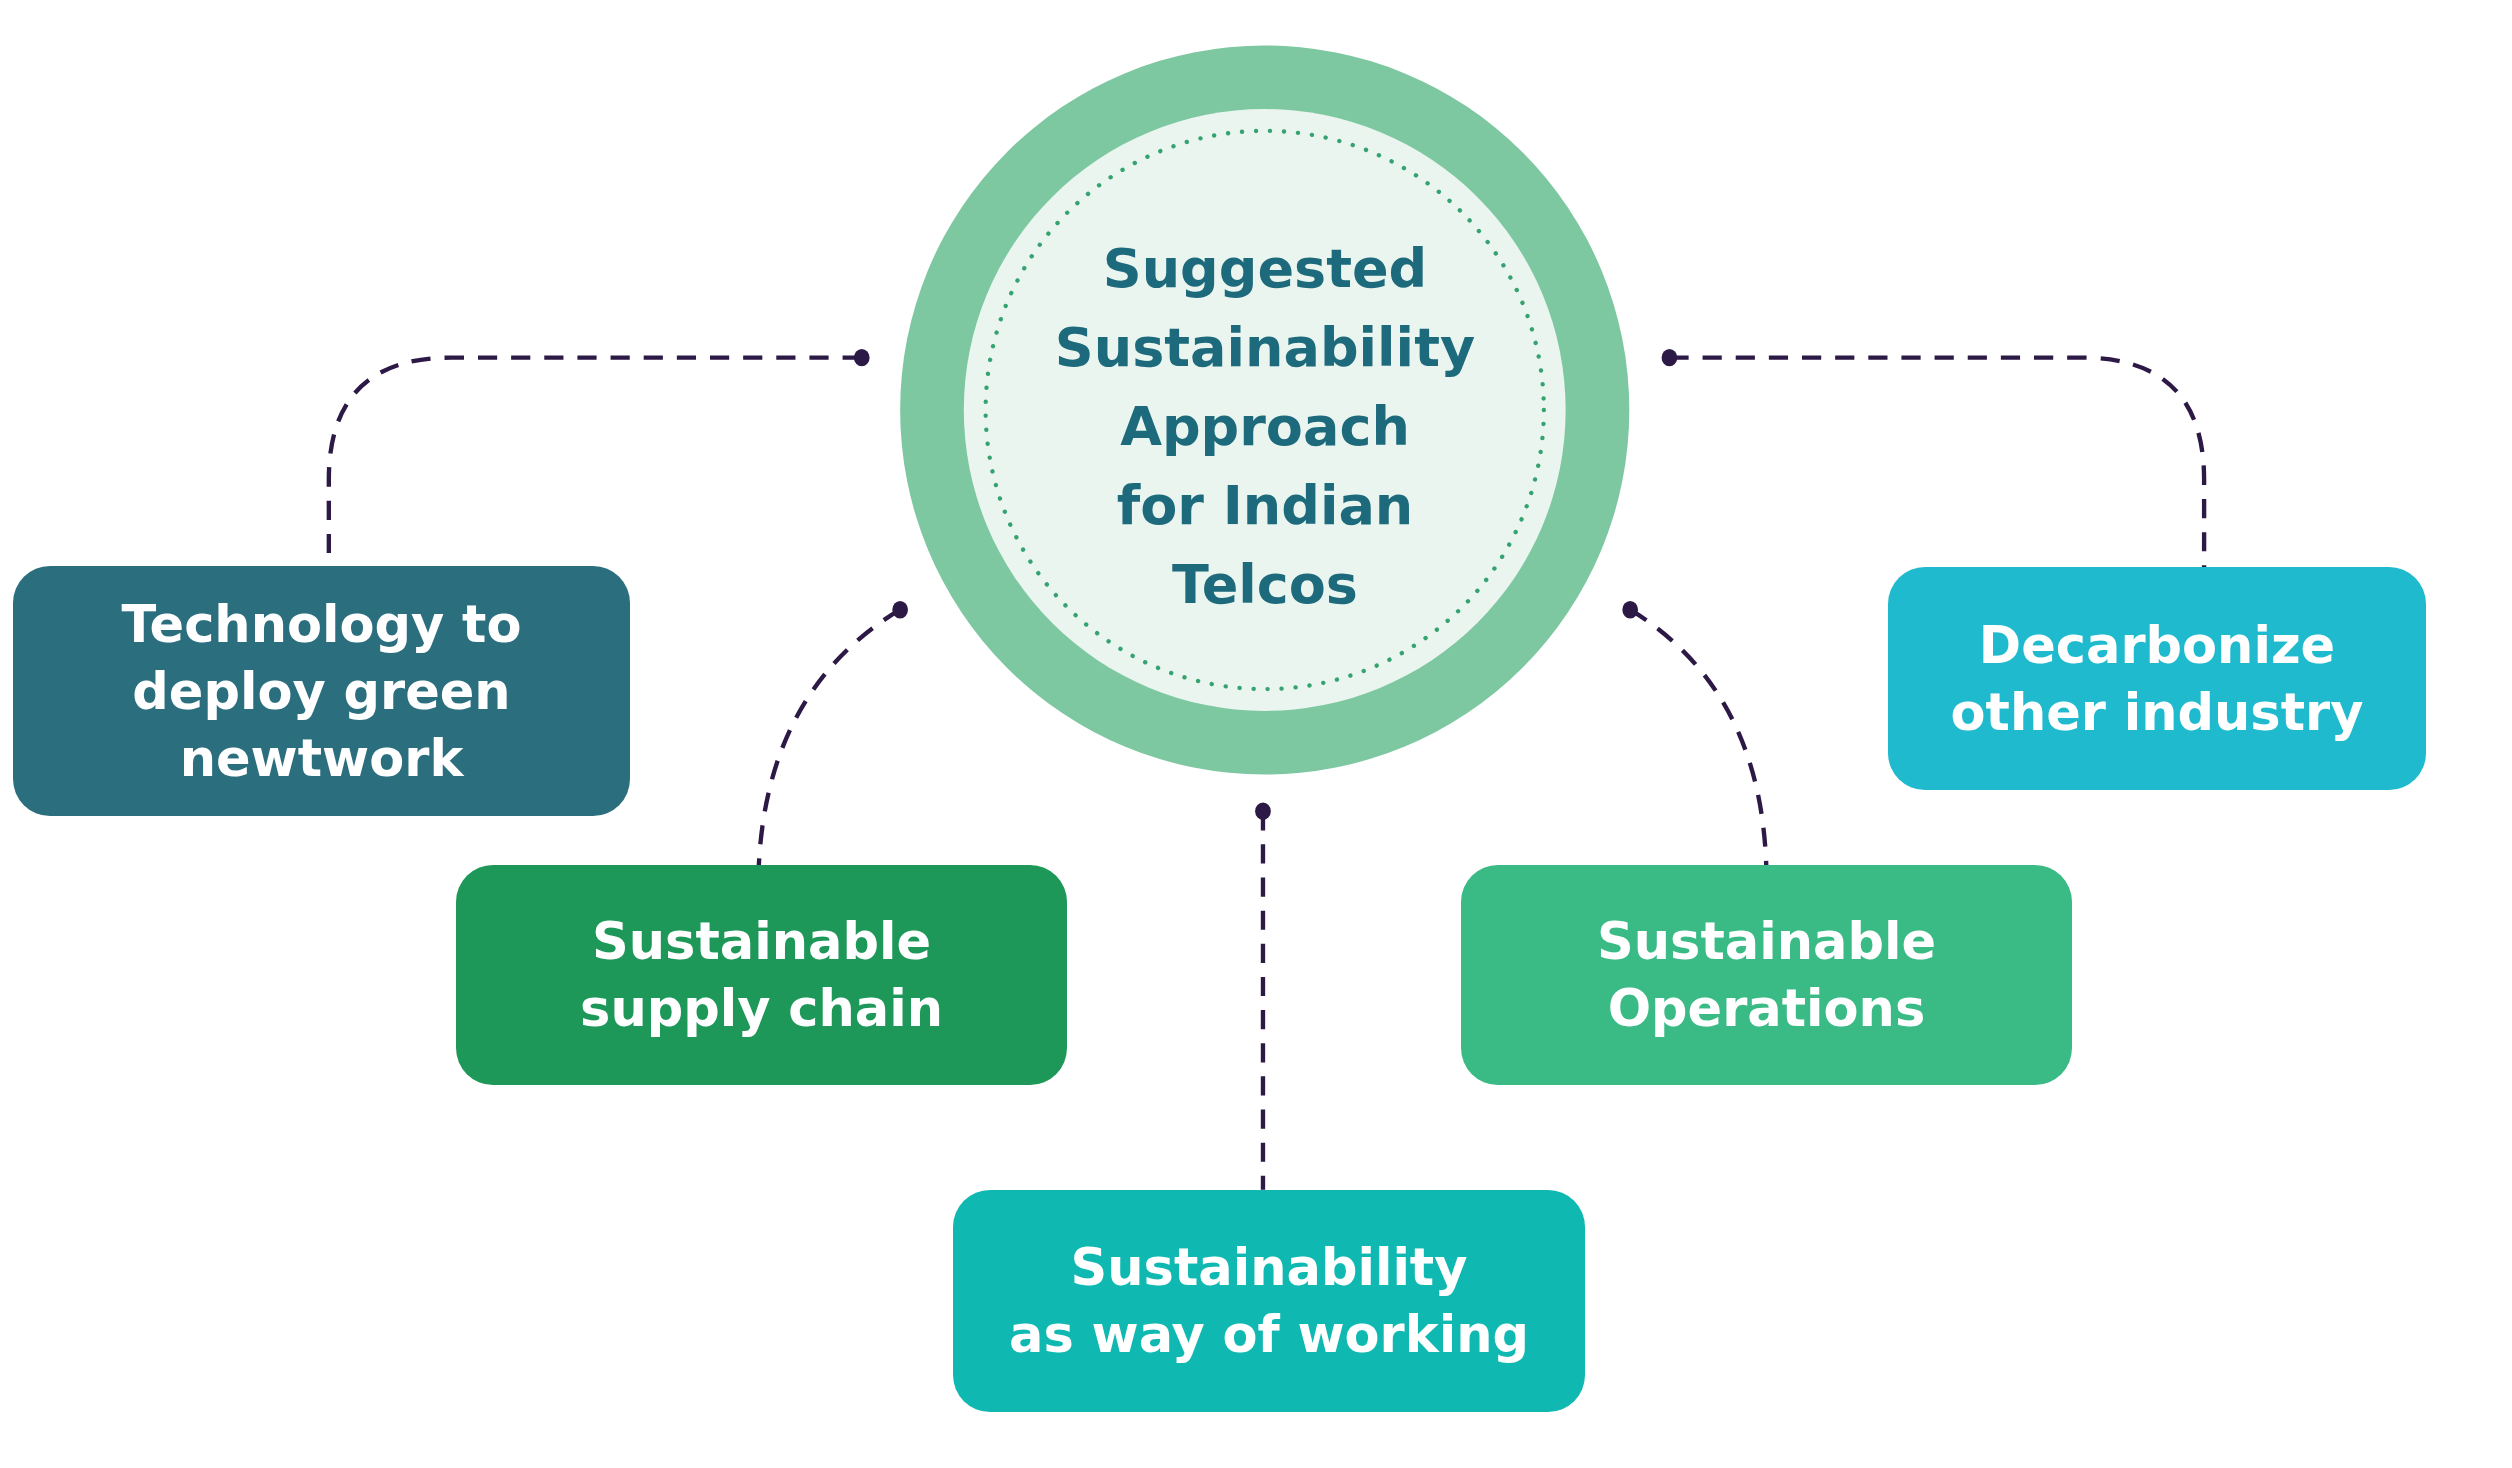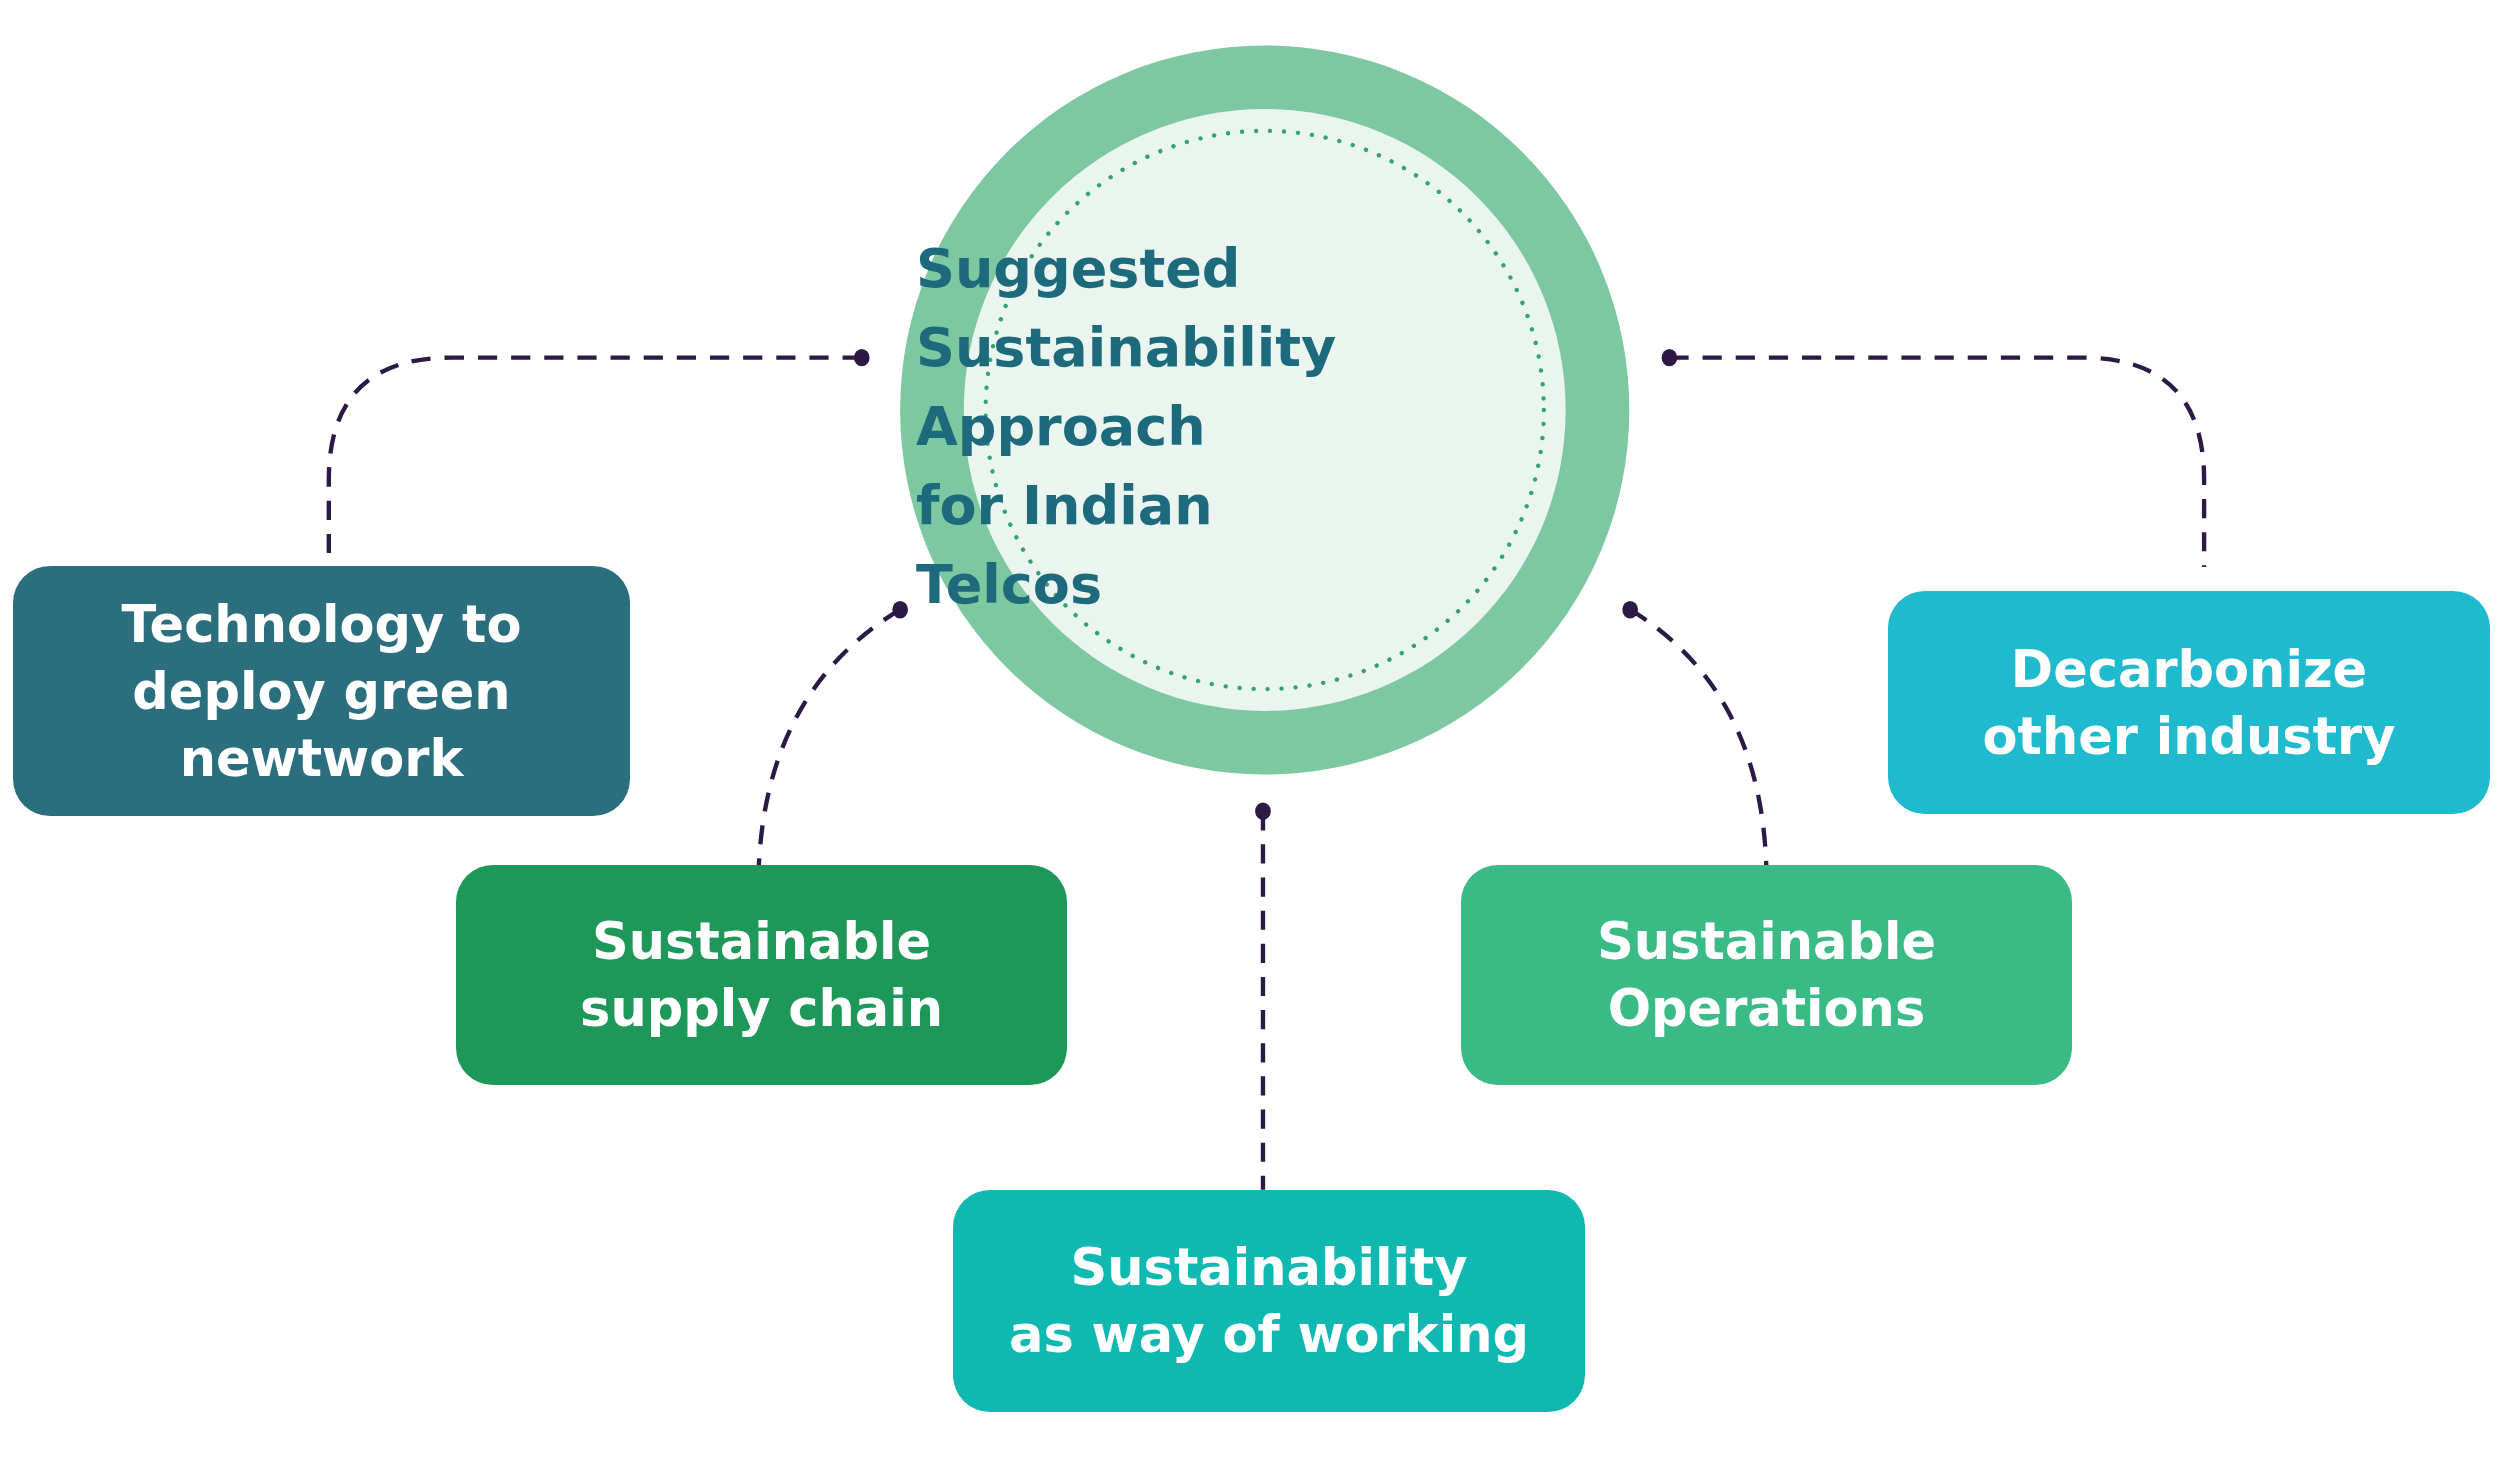--- a/index.html
+++ b/index.html
@@ -38,21 +38,21 @@
     stroke-width: 5;
     stroke-dasharray: 22 16;
   }
   .dot { fill: var(--connector); }
 
   .hub-title {
     position: absolute;
     left: 916px;
     top: 229px;
     width: 698px;
-    text-align: left;
+    text-align: center;
     font-size: 54px;
     line-height: 79px;
     font-weight: bold;
     color: var(--hub-text);
     white-space: pre-line;
   }
 
   .node {
     position: absolute;
     display: flex;
@@ -64,21 +64,21 @@
     font-size: 51px;
     line-height: 67px;
     font-weight: bold;
   }
   .node-label { white-space: pre-line; }
 
   .node-1 { left: 13px;   top: 566px;  width: 617px; height: 250px; background: var(--node-1); }
   .node-2 { left: 456px;  top: 865px;  width: 611px; height: 220px; background: var(--node-2); }
   .node-3 { left: 953px; top: 1190px; width: 632px; height: 222px; background: var(--node-3); }
   .node-4 { left: 1461px; top: 865px;  width: 611px; height: 220px; background: var(--node-4); }
-  .node-5 { left: 1888px; top: 567px;  width: 602px; height: 223px; background: var(--node-5); margin-top: 24px; }
+  .node-5 { left: 1888px; top: 567px;  width: 538px; height: 223px; background: var(--node-5); }
 </style>
 </head>
 <body>
 
 <div class="stage">
 
   <svg class="art" viewBox="0 0 2880 1683">
 
     <circle class="hub-ring" cx="1450" cy="470" r="418"></circle>
     <circle class="hub-fill" cx="1450" cy="470" r="345"></circle>

